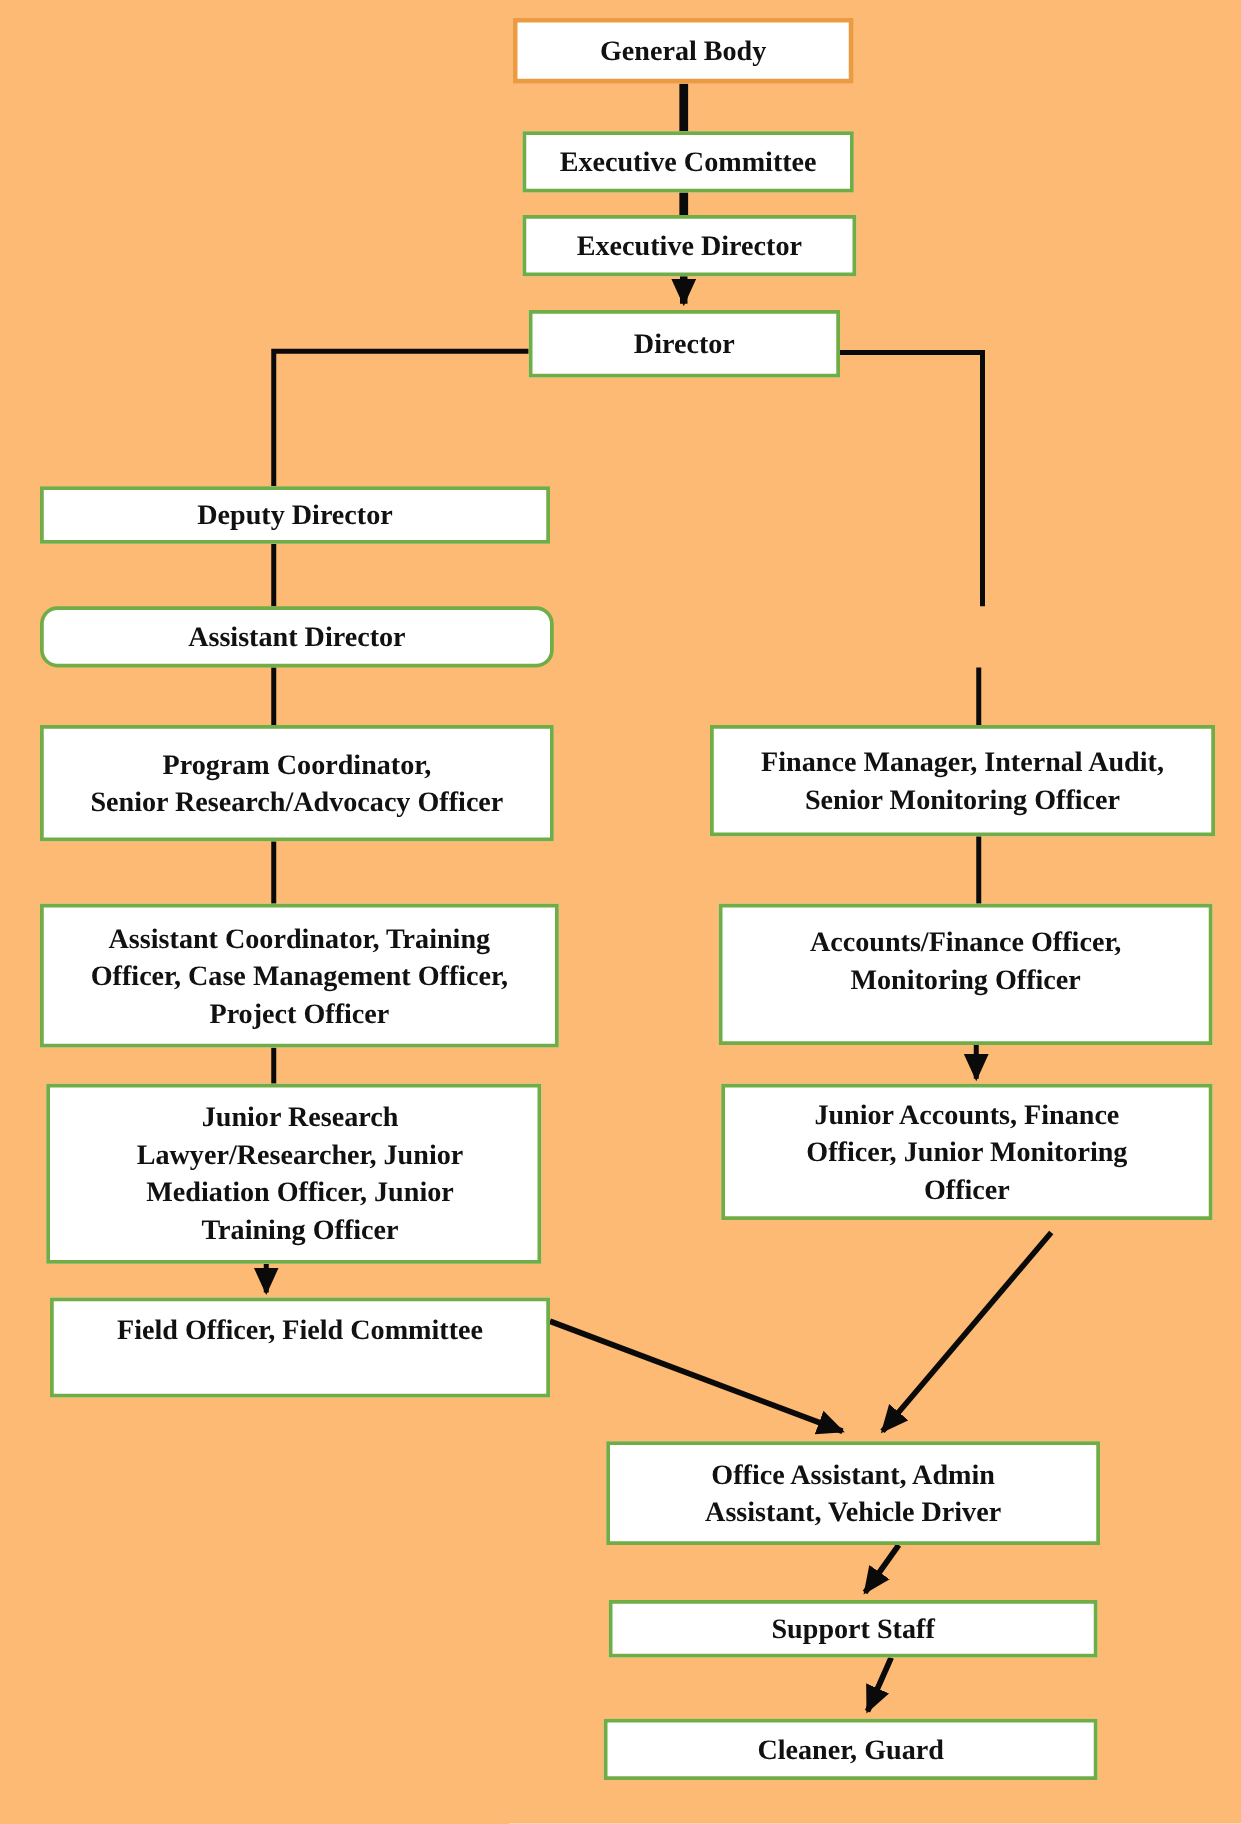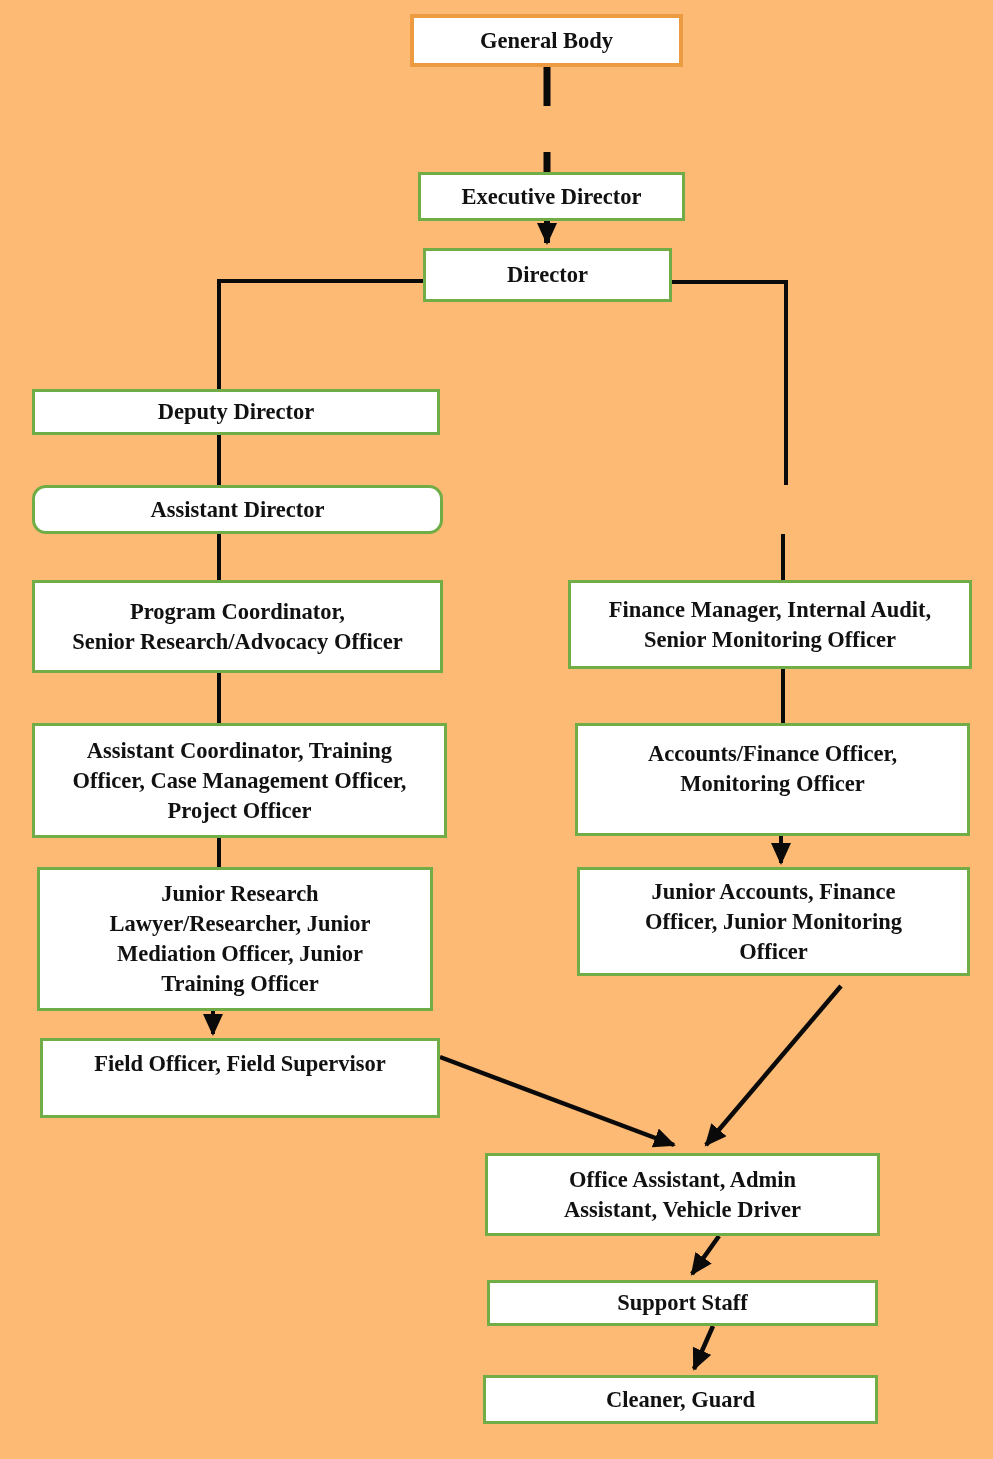--- a/index.html
+++ b/index.html
@@ -69,20 +69,21 @@
 
     <line x1="440" y1="1057" x2="674" y2="1145" stroke-width="4.5" marker-end="url(#ah)"></line>
     <line x1="841" y1="986" x2="706" y2="1145" stroke-width="4.5" marker-end="url(#ah)"></line>
 
     <line x1="719" y1="1236" x2="692" y2="1274" stroke-width="4.5" marker-end="url(#ah)"></line>
     <line x1="713" y1="1326" x2="694" y2="1369" stroke-width="4.5" marker-end="url(#ah)"></line>
   </svg>
 
   <div class="node orange" style="left:410px;top:14px;width:273px;height:53px;">General Body</div>
 
+  <div class="node" style="left:418px;top:105px;width:265px;height:49px;">Executive Committee</div>
 
   <div class="node" style="left:418px;top:172px;width:267px;height:49px;">Executive Director</div>
 
   <div class="node" style="left:423px;top:248px;width:249px;height:54px;">Director</div>
 
   <div class="node" style="left:32px;top:389px;width:408px;height:46px;">Deputy Director</div>
 
   <div class="node" style="left:32px;top:485px;width:411px;height:49px;border-radius:14px;">Assistant Director</div>
 
   <div class="node" style="left:32px;top:580px;width:411px;height:93px;">Program Coordinator,
@@ -90,21 +91,21 @@
 
   <div class="node" style="left:32px;top:723px;width:415px;height:115px;">Assistant Coordinator, Training
 Officer, Case Management Officer,
 Project Officer</div>
 
   <div class="node" style="left:37px;top:867px;width:396px;height:144px;padding-left:16px;">Junior Research
 Lawyer/Researcher, Junior
 Mediation Officer, Junior
 Training Officer</div>
 
-  <div class="node top-text" style="left:40px;top:1038px;width:400px;height:80px;">Field Officer, Field Supervisor</div>
+  <div class="node top-text" style="left:40px;top:1038px;width:400px;height:80px;">Field Officer, Field Committee</div>
 
 
   <div class="node" style="left:568px;top:580px;width:404px;height:89px;">Finance Manager, Internal Audit,
 Senior Monitoring Officer</div>
 
   <div class="node" style="left:575px;top:723px;width:395px;height:113px;padding-bottom:24px;">Accounts/Finance Officer,
 Monitoring Officer</div>
 
   <div class="node" style="left:577px;top:867px;width:393px;height:109px;">Junior Accounts, Finance
 Officer, Junior Monitoring

